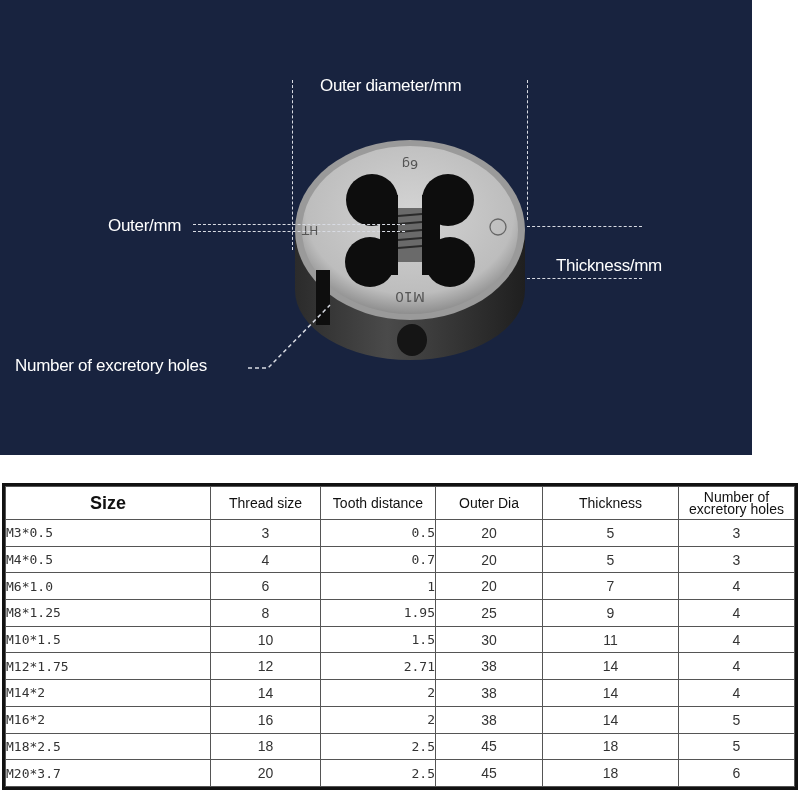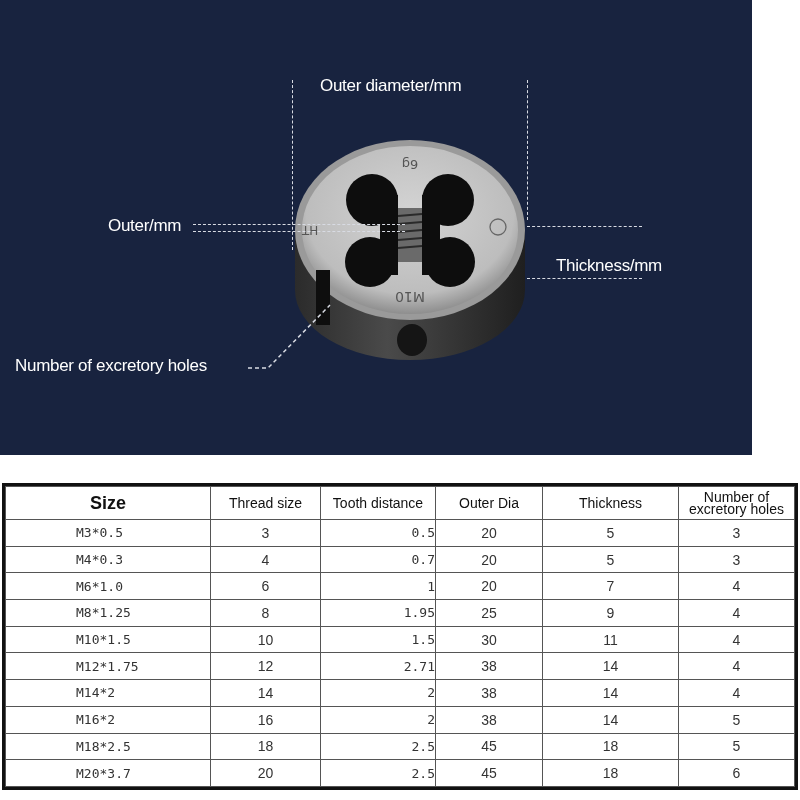--- a/index.html
+++ b/index.html
@@ -9,21 +9,21 @@
   .dash-v { position:absolute; width:0; border-left:1.5px dashed #d8dbe3; }
   .dash-h { position:absolute; height:0; border-top:1.5px dashed #d8dbe3; }
   .die { position:absolute; left:290px; top:140px; width:240px; height:220px; }
   .table-wrap { position:absolute; left:2px; top:483px; width:796px; height:307px; border:3px solid #111; box-sizing:border-box; }
   table { border-collapse:collapse; width:100%; height:100%; table-layout:fixed; }
   th, td { border:1px solid #555; text-align:center; padding:0; color:#333; }
   th { font-weight:normal; font-size:14px; color:#111; height:32px; }
   th.size-h { font-size:18px; font-weight:bold; }
   th.holes-h { font-size:14px; line-height:12px; }
   td { font-size:14px; height:24.5px; }
-  td.size { font-family:"DejaVu Sans Mono", monospace; font-size:13px; text-align:left; padding-left:70px; color:#333; }
+  td.size { font-family:"DejaVu Sans Mono", monospace; font-size:13px; text-align:left; color:#333; }
   td.mono { font-family:"DejaVu Sans Mono", monospace; font-size:13px;text-align:right; }
 </style>
 </head>
 <body>
 
 <div class="hero">
 
   <div class="dash-v" style="left:292px; top:80px; height:170px;"></div>
   <div class="dash-v" style="left:527px; top:80px; height:140px;"></div>
   <div class="label" style="left:320px; top:76px;">Outer diameter/mm</div>
@@ -105,21 +105,21 @@
     <tbody id="tbody">
         <tr>
           <td class="size">M3*0.5</td>
           <td>3</td>
           <td class="mono">0.5</td>
           <td>20</td>
           <td>5</td>
           <td>3</td>
         </tr>
         <tr>
-          <td class="size">M4*0.3</td>
+          <td class="size">M4*0.5</td>
           <td>4</td>
           <td class="mono">0.7</td>
           <td>20</td>
           <td>5</td>
           <td>3</td>
         </tr>
         <tr>
           <td class="size">M6*1.0</td>
           <td>6</td>
           <td class="mono">1</td>

